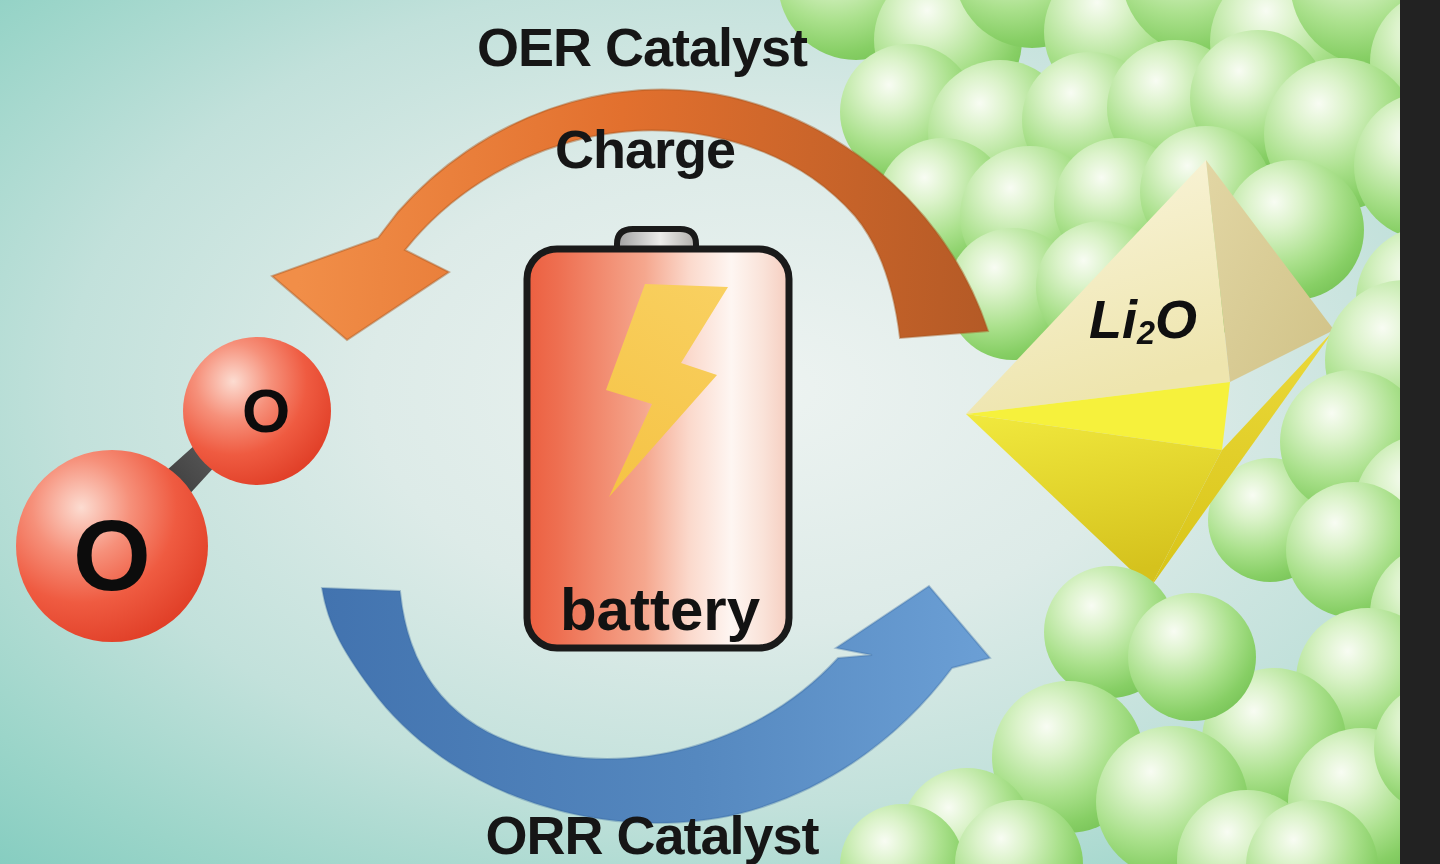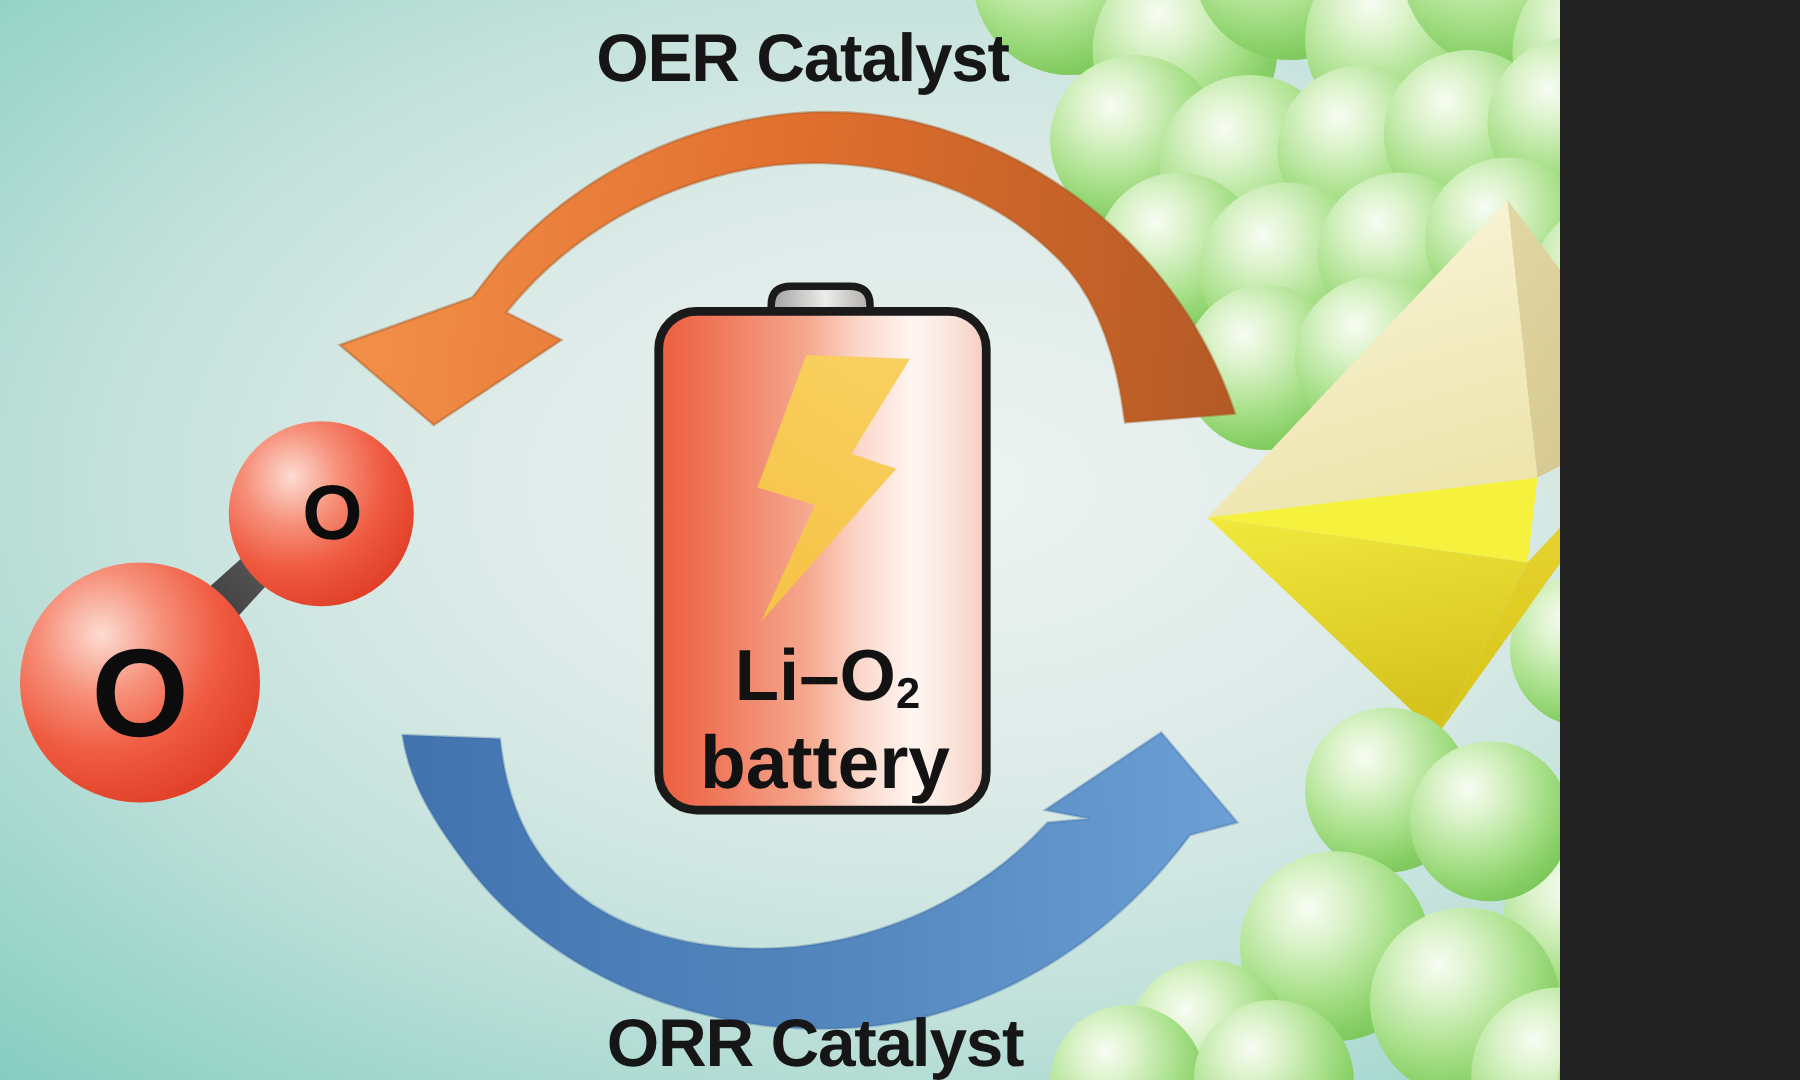--- a/index.html
+++ b/index.html
@@ -1,18 +1,18 @@
 <!DOCTYPE html>
 <html><head>
 <meta charset="utf-8">
 <style>
   html,body{margin:0;padding:0;background:#222;}
   #stage{
     position:relative;
-    width:1248px;height:864px;
+    width:1400px;height:864px;
     overflow:hidden;
     font-family:"Liberation Sans", sans-serif;
   }
   #stage svg{position:absolute;left:0;top:0;}
   .title{
     position:absolute;
     transform:translateX(-50%);
     font-weight:bold;
     font-size:54px;
     letter-spacing:-1px;
@@ -232,26 +232,27 @@
 
   <g>
     <path d="M 617 252 L 617 244 Q 617 229 633 229 L 680 229 Q 696 229 696 244 L 696 252 Z" fill="url(#capGrad)" stroke="#1A1A1A" stroke-width="6"></path>
     <rect x="527" y="249" width="262" height="399" rx="30" ry="30" fill="url(#battGrad)" stroke="#1A1A1A" stroke-width="7"></rect>
     <polygon points="645,284 728,287 681,363 717,375 609,497 652,404 606,390" fill="url(#boltGrad)"></polygon>
   </g>
 </svg>
 
 <div class="title" style="left:642px; top:16px;">OER Catalyst</div>
 
+<div class="title" style="left:645px; top:118px;">Charge</div>
 
 
 <div class="title" style="left:652px; top:804px;">ORR Catalyst</div>
 
 <div class="atom-label" style="left:112px; top:555px; font-size:100px;">O</div>
 
 <div class="atom-label" style="left:266px; top:411px; font-size:62px;">O</div>
 
-<div class="batt-text" style="left:662px; top:512px; font-size:58px;"><span>Li–O</span><span class="sub">2</span></div>
 
 <div class="batt-text" style="left:660px; top:580px; font-size:60px;">battery</div>
 
+<div id="li2o-label" style="left:1143px; top:292px;"><span>Li</span><span class="sub">2</span><span>O</span></div>
 
 </div>
 
 </body></html>

